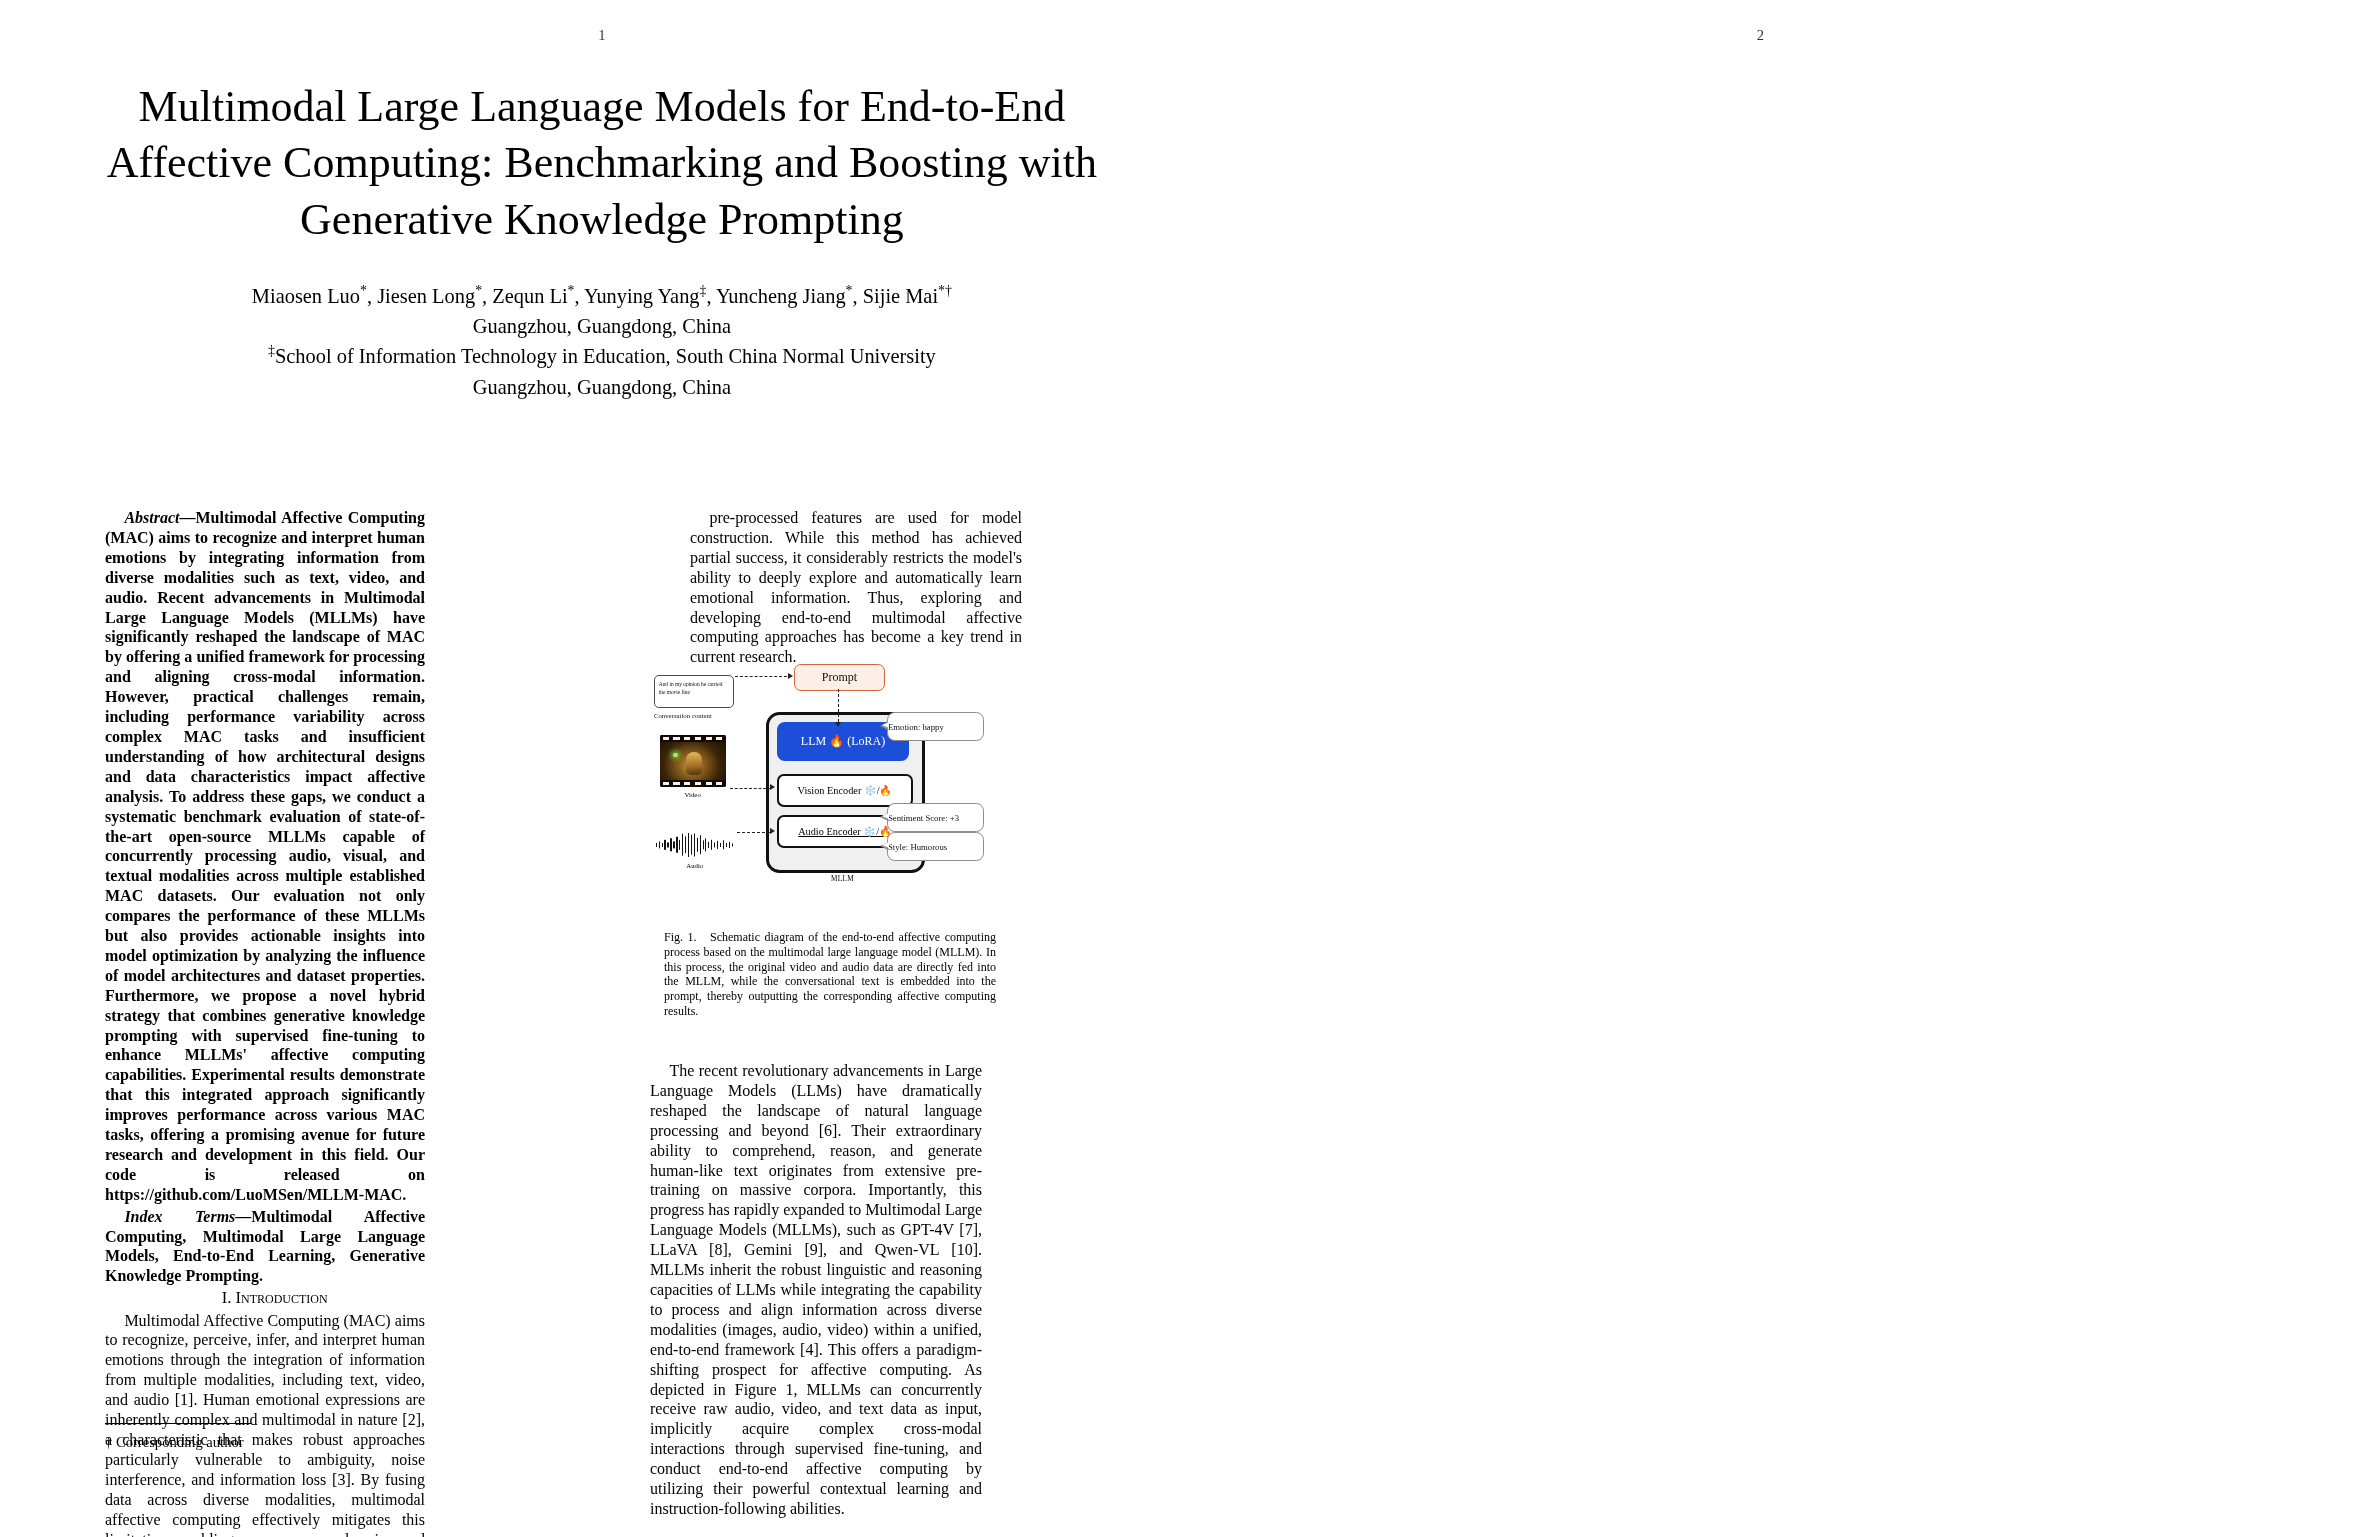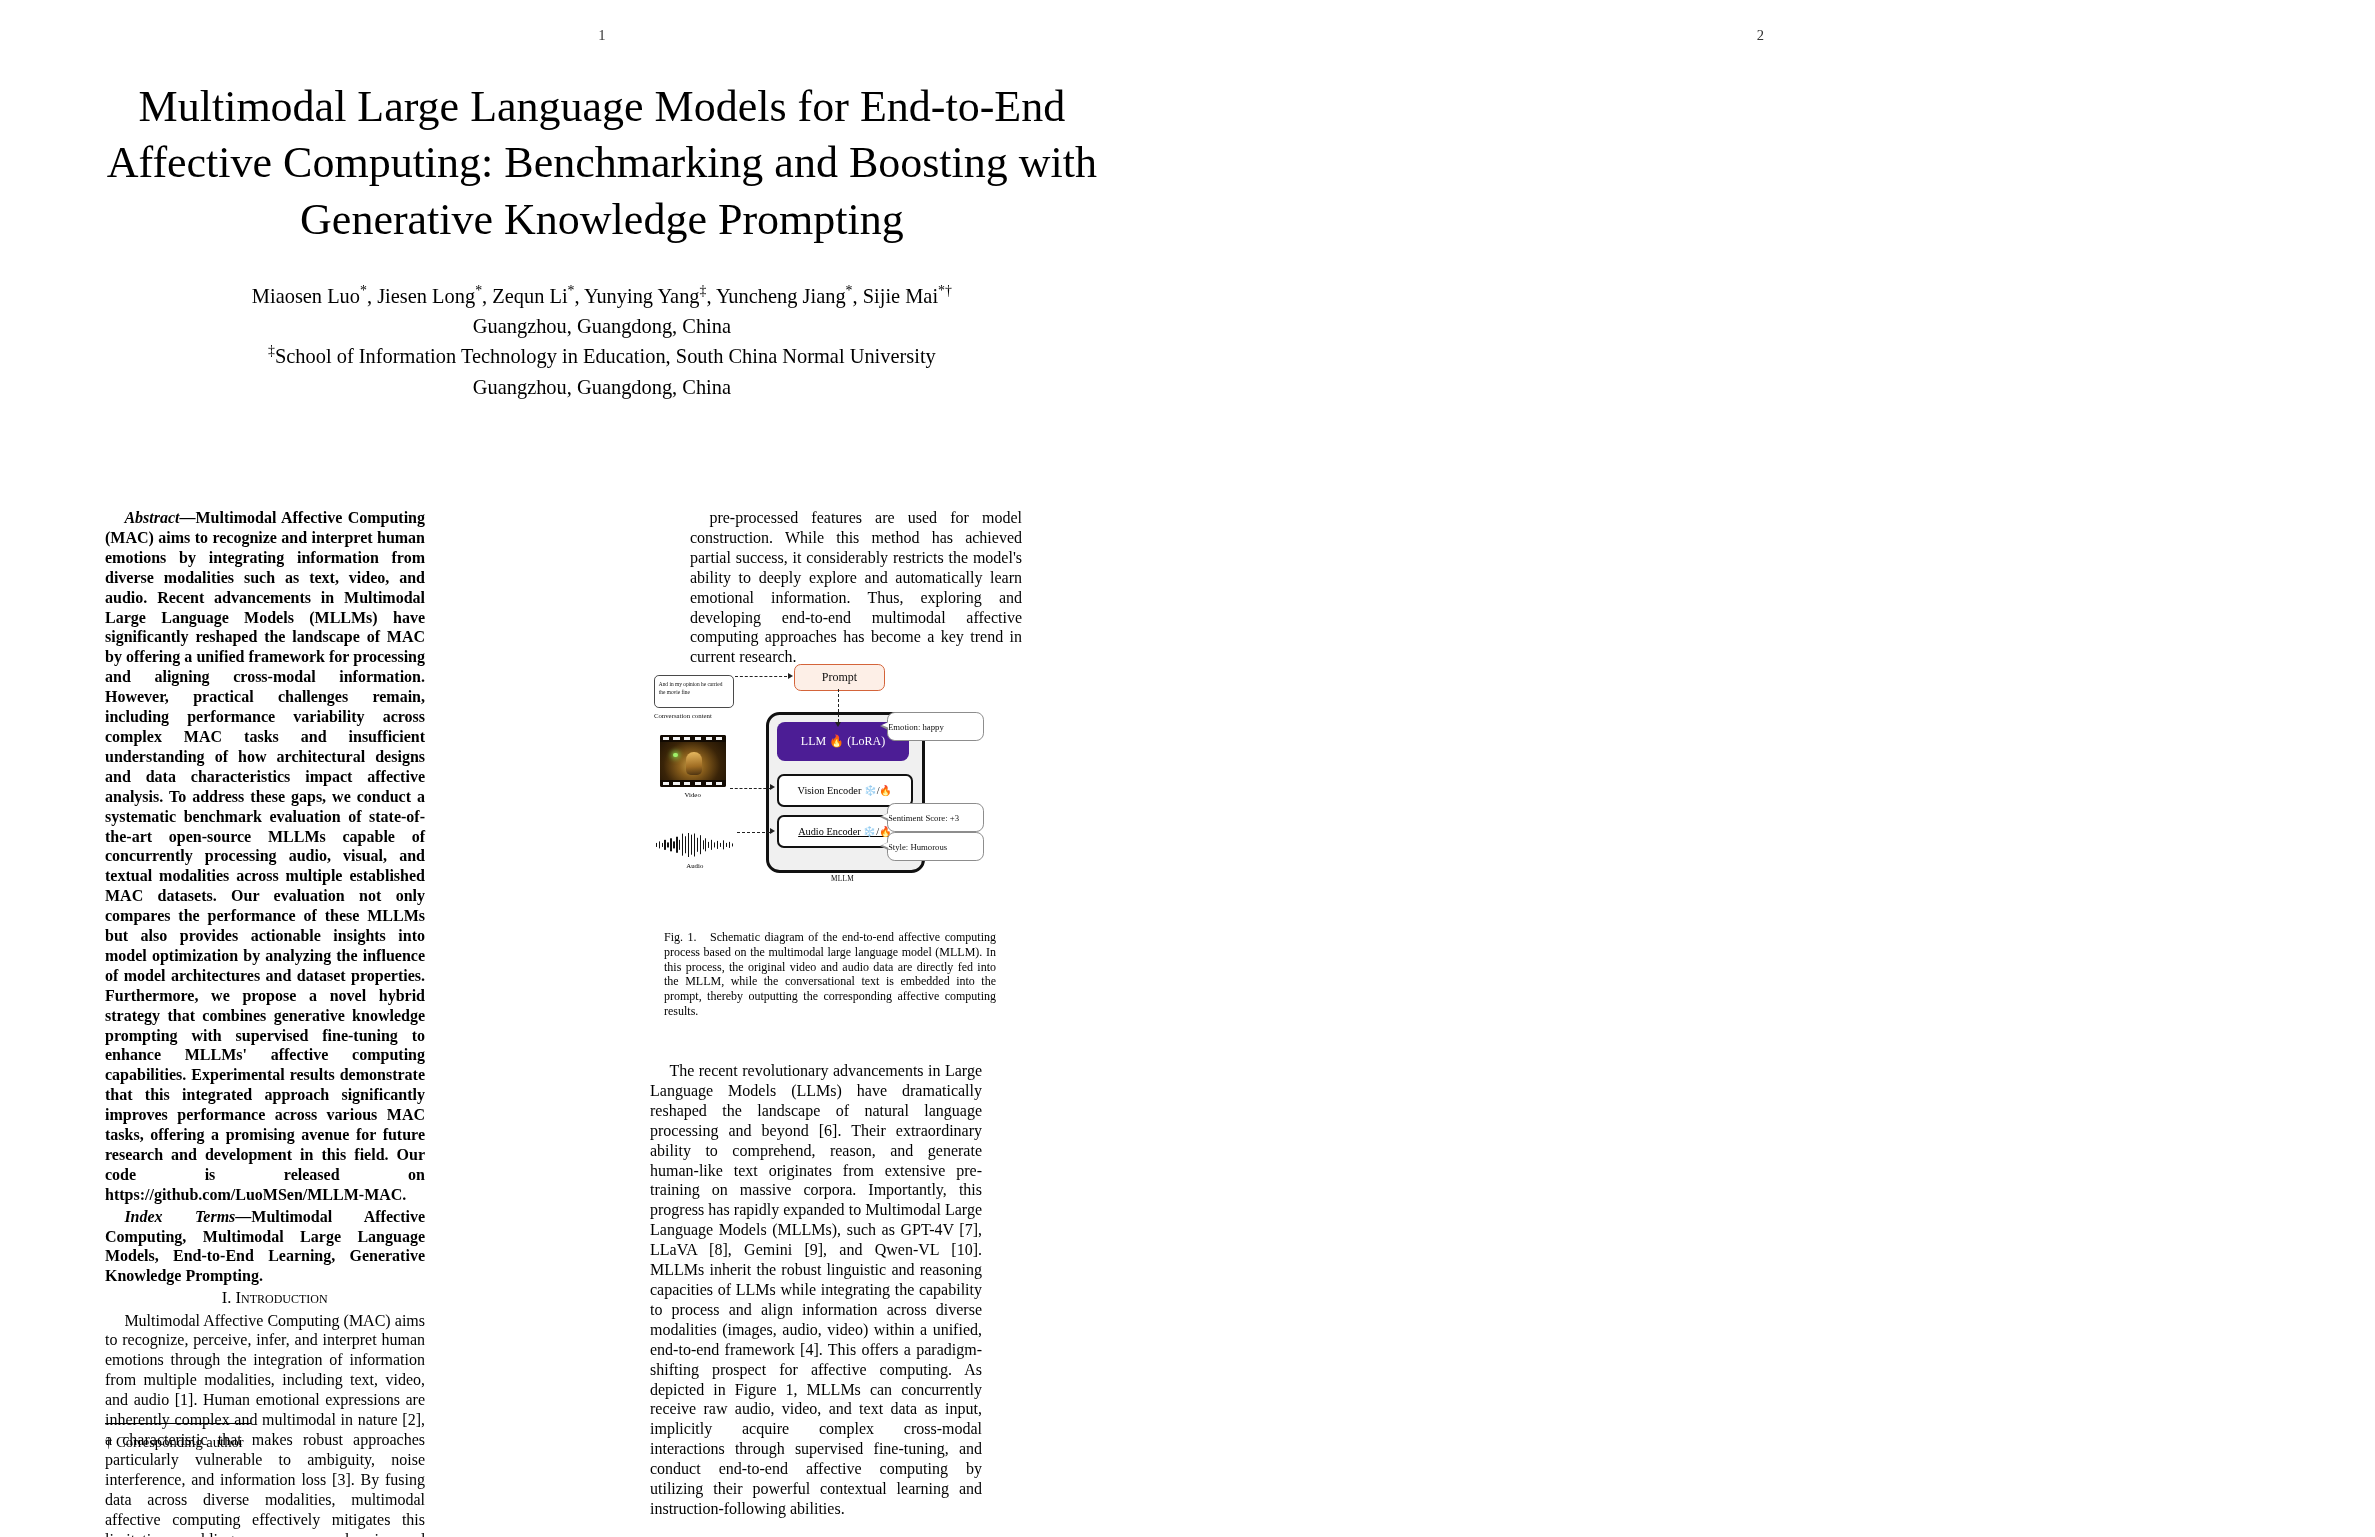--- a/index.html
+++ b/index.html
@@ -63,21 +63,21 @@
   .videolabel{left:9.7px;top:139px;width:66px;text-align:center;font-size:6.8px;}
 
   .waveform{left:5.8px;top:180px;width:78px;height:25px;}
   .waveform span{position:absolute;bottom:50%;width:1.6px;background:#121212;transform:translateY(50%);}
   .audiolabel{left:5.8px;top:210px;width:78px;text-align:center;font-size:6.8px;}
 
   .prompt{left:144px;top:11.6px;width:89px;height:25px;border:1.3px solid #d4643a;border-radius:6.8px;
           background:#fdefe7;display:flex;align-items:center;justify-content:center;font-size:12px;color:#111;}
 
   .mllm{left:116px;top:60px;width:153px;height:155px;border:3.3px solid #111;border-radius:13.6px;background:#f0f0f0;}
-  .llm{left:127px;top:70px;width:132px;height:39px;background:#4c1d95;border-radius:7.8px;
+  .llm{left:127px;top:70px;width:132px;height:39px;background:#1d4ed8;border-radius:7.8px;
        display:flex;align-items:center;justify-content:center;color:#fff;font-size:12px;gap:2.9px;}
   .encbox{left:127px;top:122px;width:132px;height:29px;background:#fff;border:2.1px solid #111;border-radius:6.8px;
           display:flex;align-items:center;justify-content:center;font-size:10.3px;gap:1.9px;}
   .encbox.audio{top:163px;text-decoration:underline;}
   .mllmlabel{left:116px;top:223px;width:153px;text-align:center;font-size:7.2px;letter-spacing:0.4px;}
 
   .callout{width:95px;border:1px solid #8d8d8d;border-radius:7.8px;background:#fff;
            display:flex;align-items:center;font-size:8.7px;color:#111;height:27px;}
   .c1{left:237px;top:60px;}
   .c2{left:237px;top:120px;margin-top:31px;}

